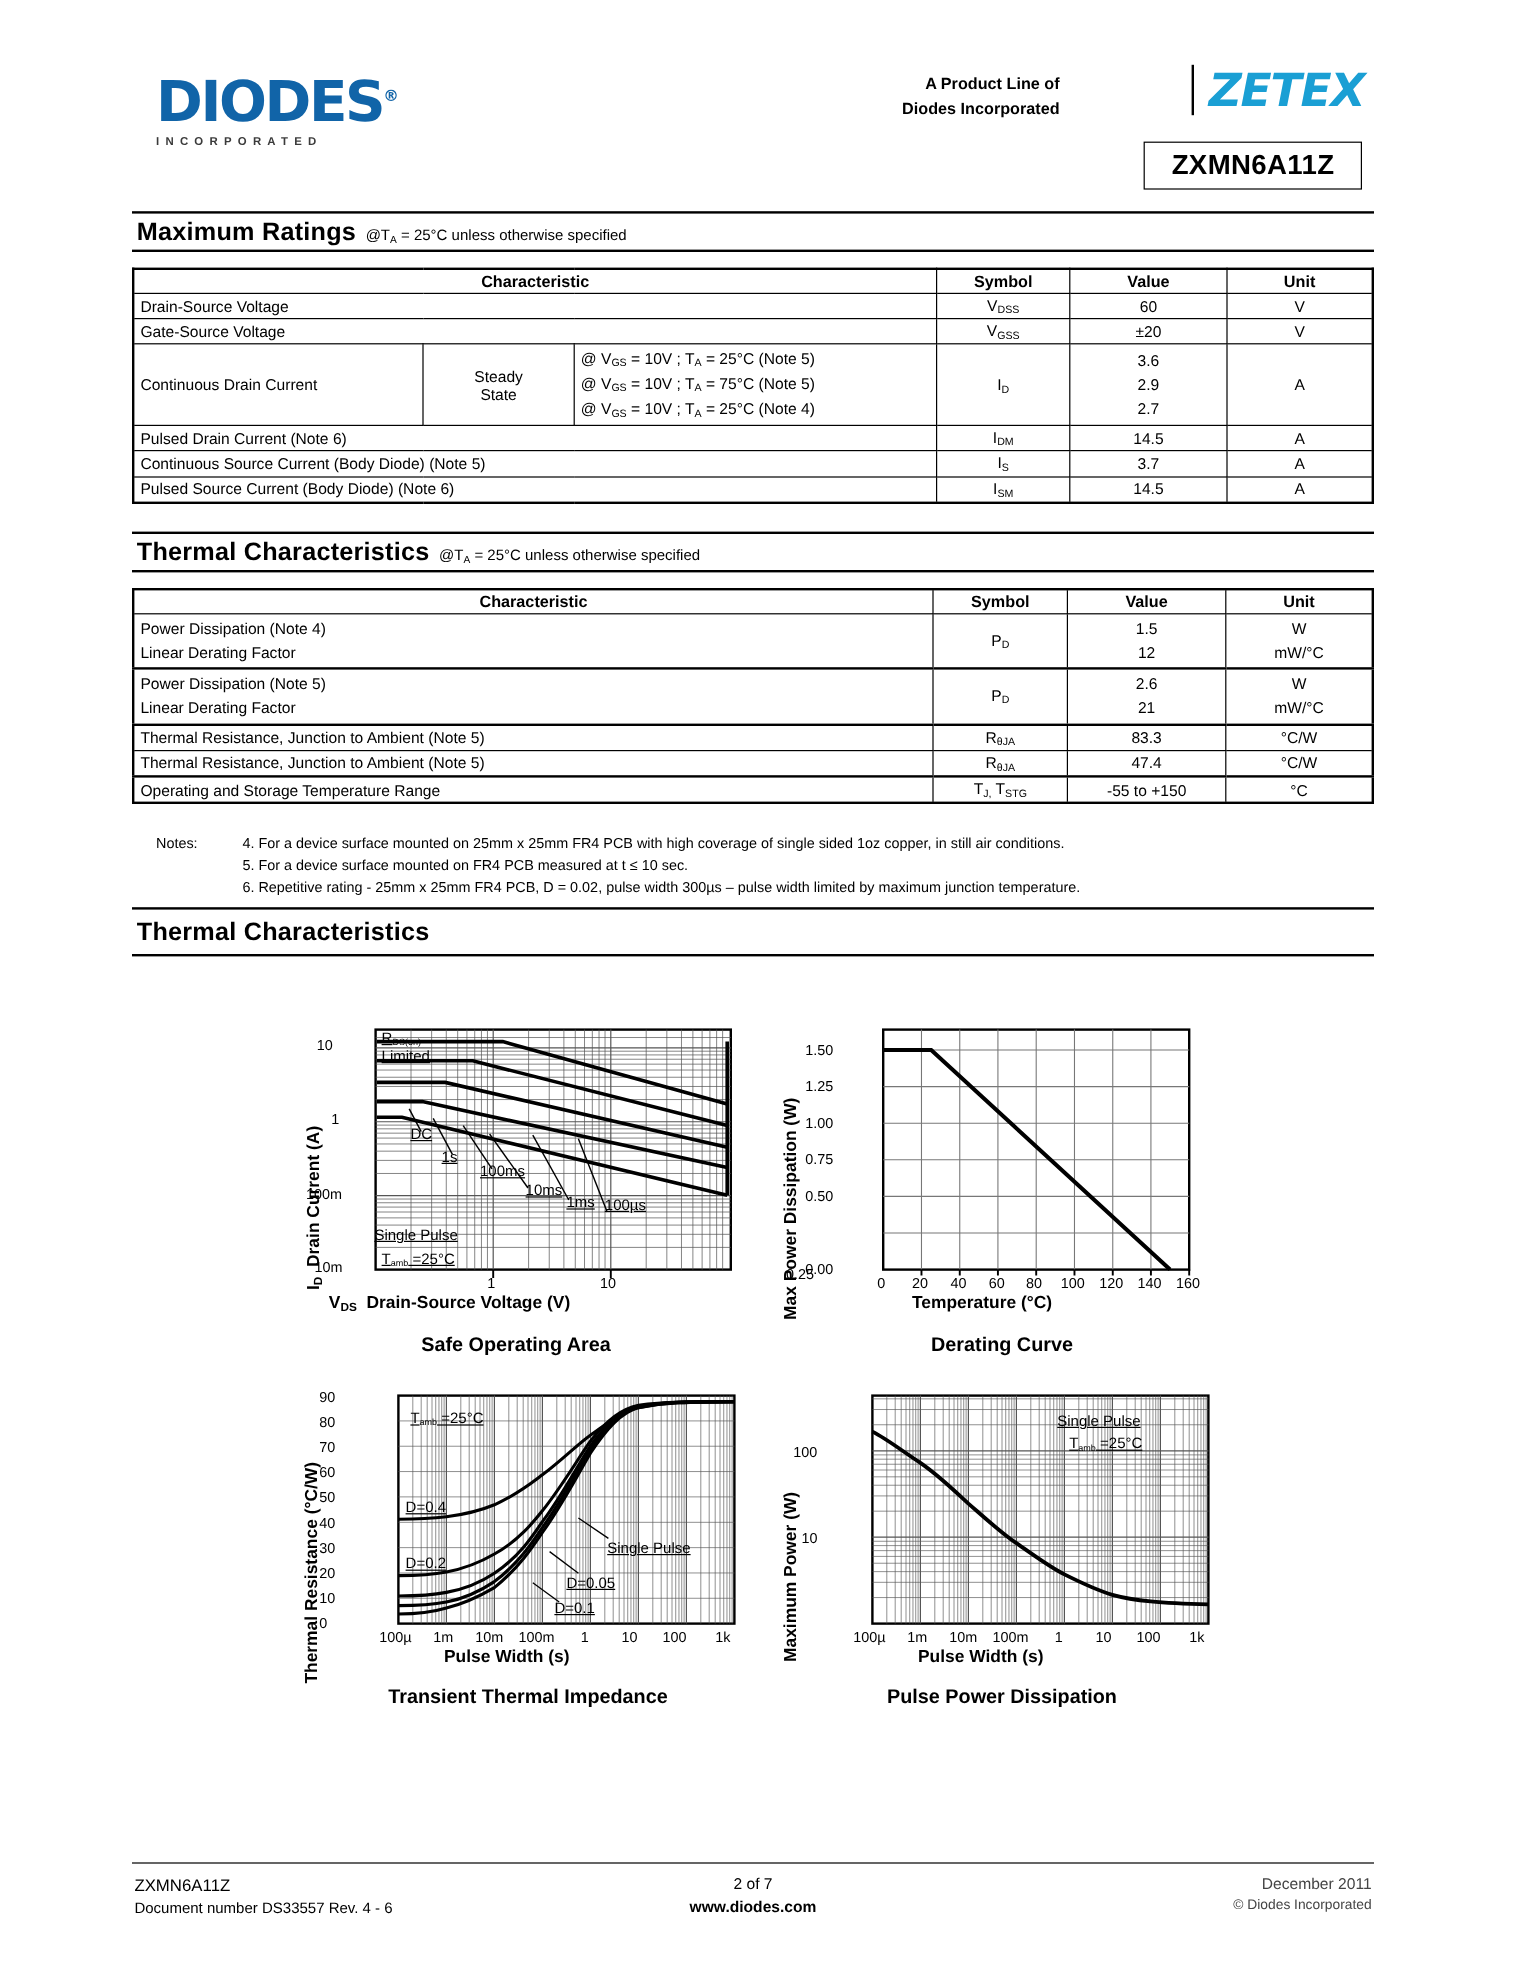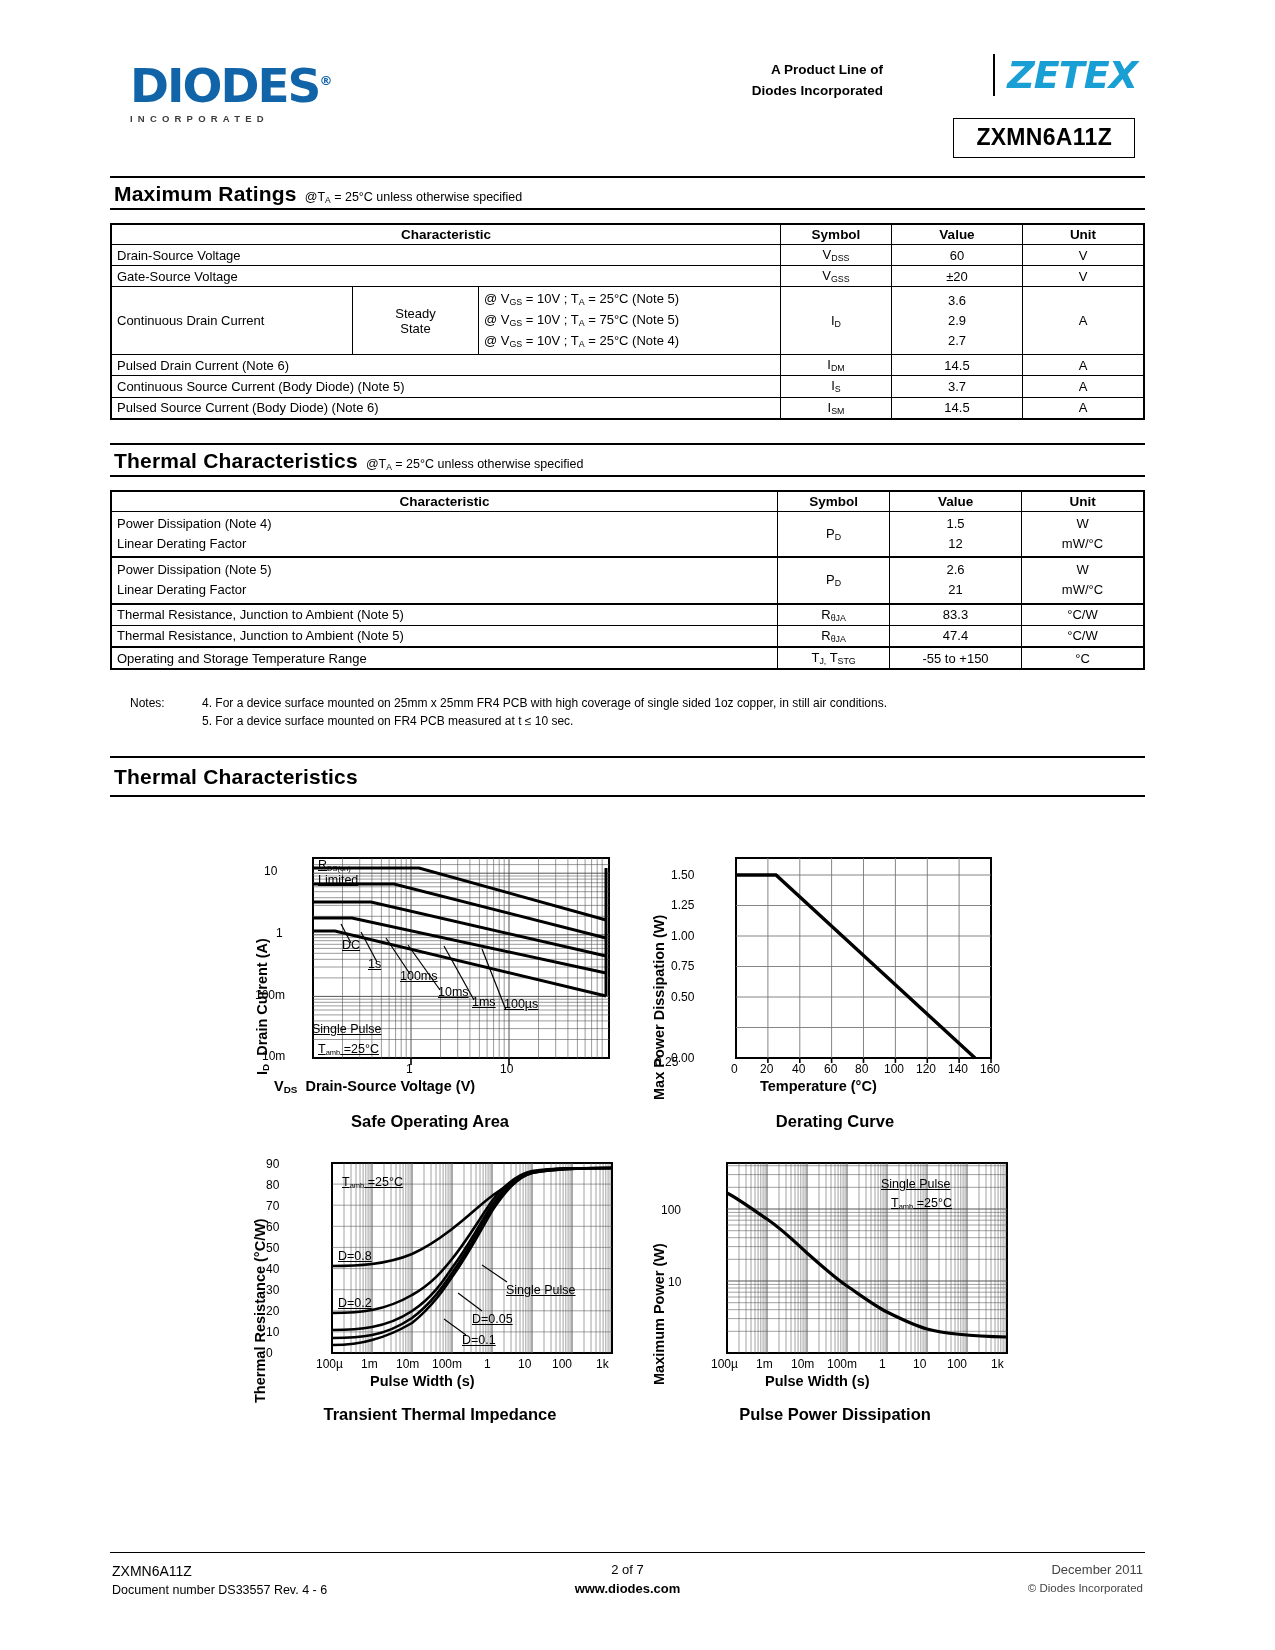--- a/index.html
+++ b/index.html
@@ -256,20 +256,21 @@
       </tr>
     </tbody>
       </table>
   </div>
 
   <div class="notes" style="top:694px;width:1035px;">
     <span class="lbl">Notes:</span>
     <div class="body">
       <div>4. For a device surface mounted on 25mm x 25mm FR4 PCB with high coverage of single sided 1oz copper, in still air conditions.</div>
       <div>5. For a device surface mounted on FR4 PCB measured at t ≤ 10 sec.</div>
+      <div>6. Repetitive rating - 25mm x 25mm FR4 PCB, D = 0.02, pulse width 300µs – pulse width limited by maximum junction temperature.</div>
     </div>
   </div>
 
   <div class="sec" style="top:756px;">
     <div class="rule-top"></div>
     <div class="sec-title" style="padding-top:7px;padding-bottom:6px;">
       <span>Thermal Characteristics</span>
     </div>
     <div class="rule-bot"></div>
   </div>
@@ -559,21 +560,21 @@
       <div class="tick" style="left:56px;top:202px;">100µ</div>
       <div class="tick" style="left:101px;top:202px;">1m</div>
       <div class="tick" style="left:136px;top:202px;">10m</div>
       <div class="tick" style="left:172px;top:202px;">100m</div>
       <div class="tick" style="left:224px;top:202px;">1</div>
       <div class="tick" style="left:258px;top:202px;">10</div>
       <div class="tick" style="left:292px;top:202px;">100</div>
       <div class="tick" style="left:336px;top:202px;">1k</div>
 
       <div class="anno" style="left:82px;top:20px;">T<sub style="font-size:.6em">amb</sub> =25°C</div>
-      <div class="anno" style="left:78px;top:94px;">D=0.8</div>
+      <div class="anno" style="left:78px;top:94px;">D=0.4</div>
       <div class="anno" style="left:78px;top:141px;">D=0.2</div>
       <div class="anno" style="left:202px;top:178px;">D=0.1</div>
       <div class="anno" style="left:212px;top:157px;">D=0.05</div>
       <div class="anno" style="left:246px;top:128px;">Single Pulse</div>
 
       <div class="axis-x-title" style="left:110px;top:218px;">Pulse Width (s)</div>
       <div class="chart-cap" style="position:absolute;left:-10px;top:244px;width:380px;text-align:center;">Transient Thermal Impedance</div>
     </div>
 
     <div class="gfig" style="left:545px;top:355px;width:340px;height:300px;">

